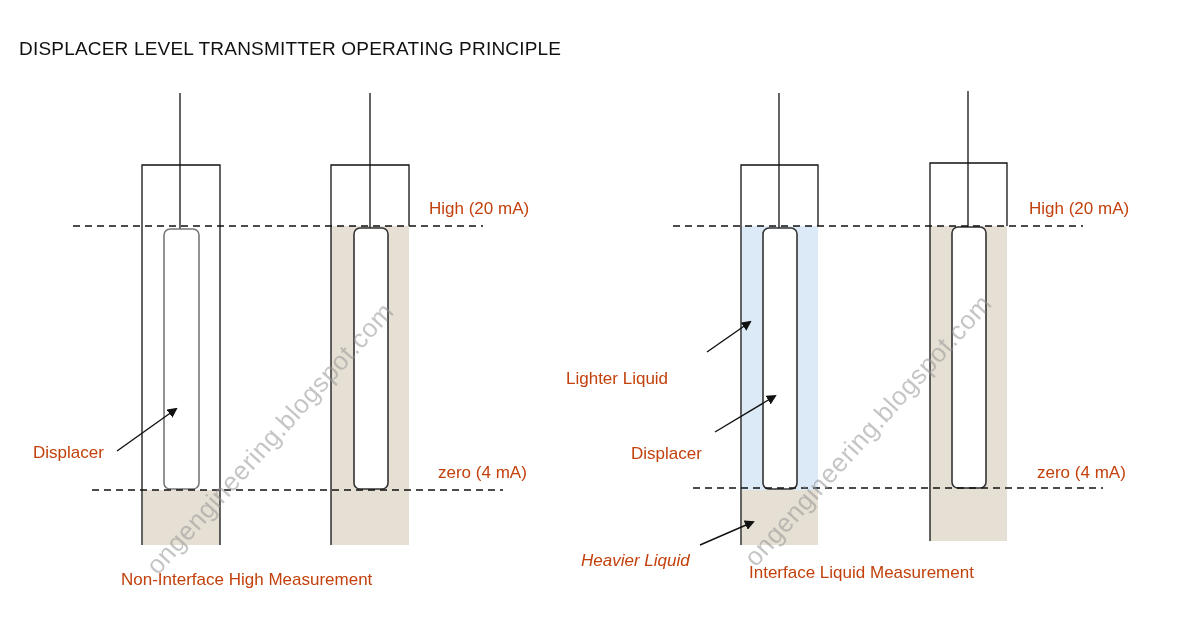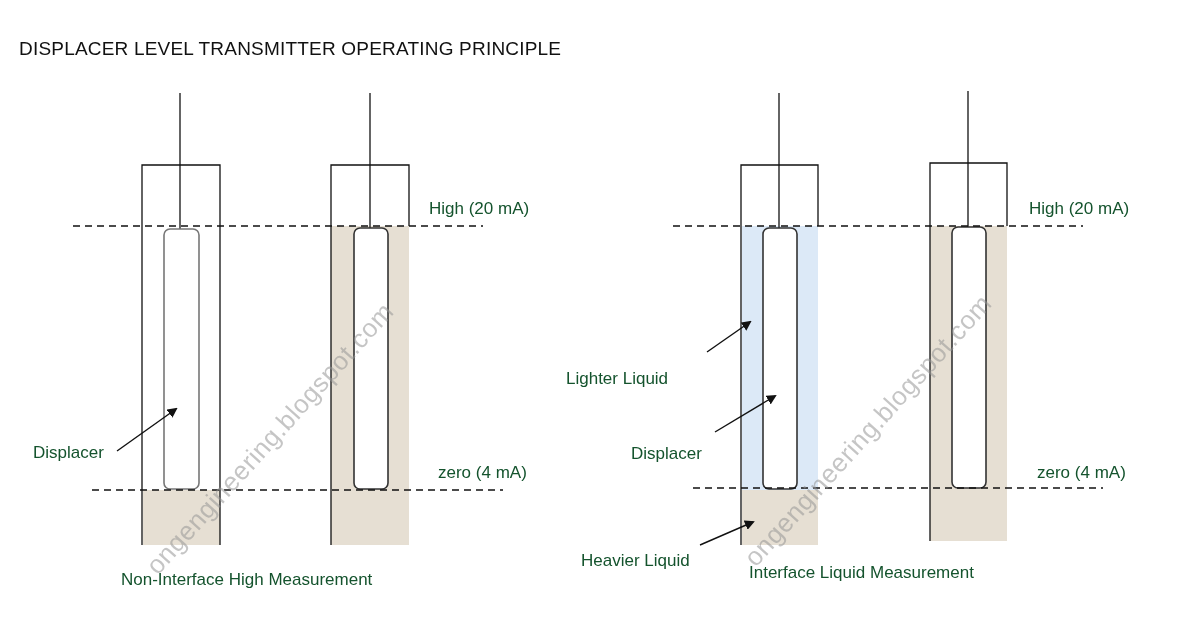--- a/index.html
+++ b/index.html
@@ -1,21 +1,21 @@
 <!DOCTYPE html>
 <html><head>
 <meta charset="utf-8">
 <style>
   html, body { margin: 0; padding: 0; background: #ffffff; }
   body { width: 1200px; height: 630px; position: relative; overflow: hidden;
          font-family: "Liberation Sans", sans-serif; color: #111; }
   .title { position: absolute; left: 0; width: 1200px; top: 38px; text-align: left;
            font-size: 19px; letter-spacing: 0.2px; color: #111; padding-left: 19px; }
   svg { position: absolute; left: 0; top: 0; }
-  .lbl { position: absolute; font-size: 17px; color: #14532d; white-space: nowrap; }
+  .lbl { position: absolute; font-size: 17px; color: #c2410c; white-space: nowrap; }
   .wm { position: absolute; font-size: 26px; color: rgba(150,150,150,0.55);
         white-space: nowrap; transform-origin: 0 0; letter-spacing: 0.5px; }
 </style>
 </head>
 <body>
 
 <div class="title">DISPLACER LEVEL TRANSMITTER OPERATING PRINCIPLE</div>
 
 <svg width="1200" height="630" viewBox="0 0 1200 630">
   <defs>
@@ -68,17 +68,17 @@
 
 <div class="lbl" style="left:429px; top:199px;">High (20 mA)</div>
 <div class="lbl" style="left:438px; top:463px;">zero (4 mA)</div>
 <div class="lbl" style="left:33px; top:443px;">Displacer</div>
 <div class="lbl" style="left:121px; top:570px;">Non-Interface High Measurement</div>
 
 <div class="lbl" style="left:1029px; top:199px;">High (20 mA)</div>
 <div class="lbl" style="left:1037px; top:463px;">zero (4 mA)</div>
 <div class="lbl" style="left:566px; top:369px;">Lighter Liquid</div>
 <div class="lbl" style="left:631px; top:444px;">Displacer</div>
-<div class="lbl" style="left:581px; top:551px;">Heavier Liquid</div>
+<div class="lbl" style="left:581px; top:551px;font-style:italic;">Heavier Liquid</div>
 <div class="lbl" style="left:749px; top:563px;">Interface Liquid Measurement</div>
 
 <div class="wm" style="left:140px; top:560px; transform: rotate(-48deg);">ongengineering.blogspot.com</div>
 <div class="wm" style="left:738px; top:552px; transform: rotate(-48deg);">ongengineering.blogspot.com</div>
 
 </body></html>

